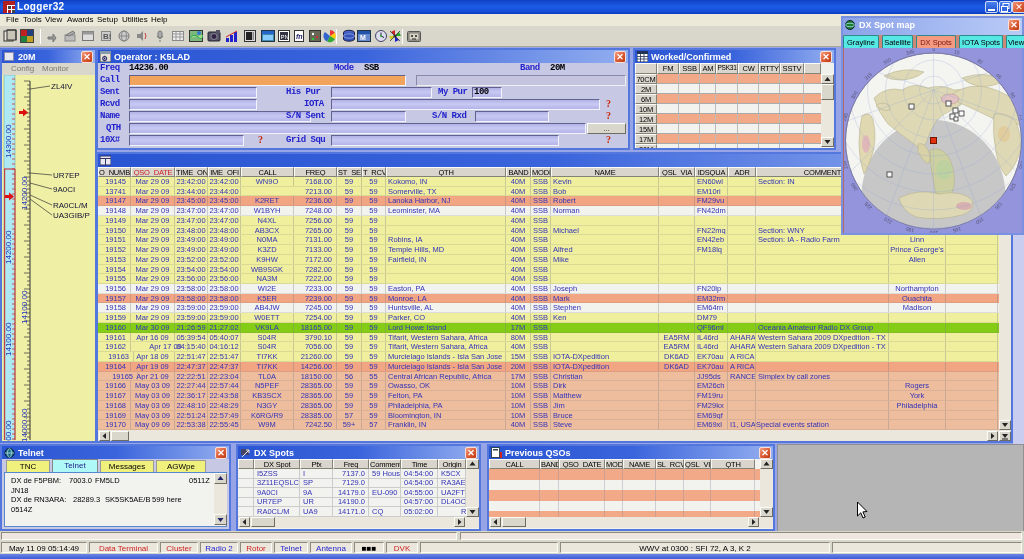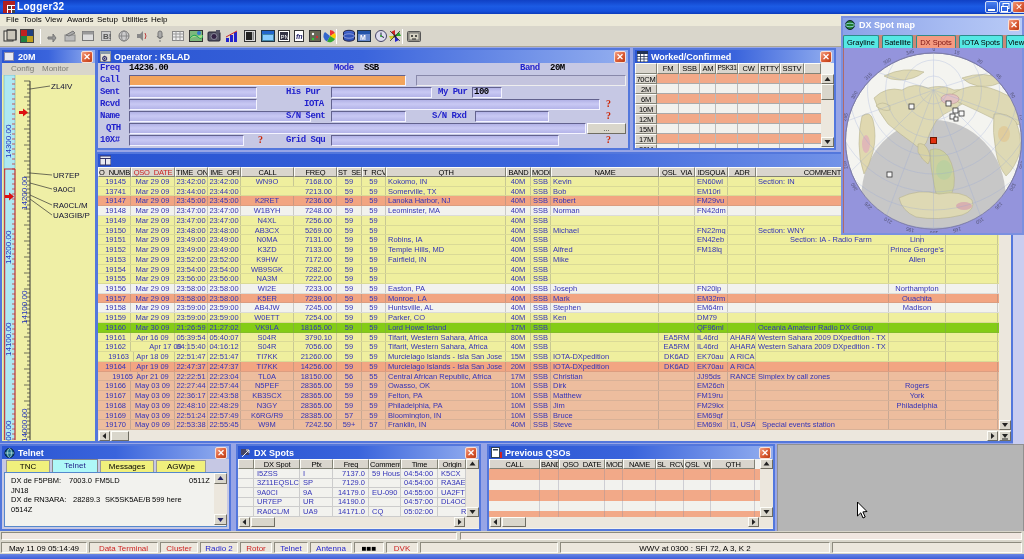--- a/index.html
+++ b/index.html
@@ -673,21 +673,21 @@
         <span class="abs" style="left:658px;top:0;width:133px;height:100%;border-right:1px solid rgba(130,130,130,0.35);"></span>
         <span class="abs" style="left:791px;top:0;width:57px;height:100%;border-right:1px solid rgba(130,130,130,0.35);"></span>
         <span class="abs" style="left:848px;top:0;width:52px;height:100%;border-right:1px solid rgba(130,130,130,0.35);"></span>
       </div>
       <div class="abs" style="left:0;top:58.65px;width:901px;height:9.73px;background:#efef9e;border-bottom:1px solid rgba(120,120,120,0.18);">
         <span class="cell abs" style="left:0px;top:0;width:33px;height:100%;text-align:right;padding-right:4px;border-right:1px solid rgba(130,130,130,0.35);line-height:10px;">19150</span>
         <span class="cell abs" style="left:33px;top:0;width:44px;height:100%;text-align:center;border-right:1px solid rgba(130,130,130,0.35);line-height:10px;">Mar 29 09</span>
         <span class="cell abs" style="left:77px;top:0;width:33px;height:100%;text-align:center;border-right:1px solid rgba(130,130,130,0.35);line-height:10px;">23:48:00</span>
         <span class="cell abs" style="left:110px;top:0;width:33px;height:100%;text-align:center;border-right:1px solid rgba(130,130,130,0.35);line-height:10px;">23:48:00</span>
         <span class="cell abs" style="left:143px;top:0;width:53px;height:100%;text-align:center;border-right:1px solid rgba(130,130,130,0.35);line-height:10px;">AB3CX</span>
-        <span class="cell abs" style="left:196px;top:0;width:43px;height:100%;text-align:right;padding-right:4px;border-right:1px solid rgba(130,130,130,0.35);line-height:10px;">5269.00</span>
+        <span class="cell abs" style="left:196px;top:0;width:43px;height:100%;text-align:right;padding-right:4px;border-right:1px solid rgba(130,130,130,0.35);line-height:10px;">7265.00</span>
         <span class="cell abs" style="left:239px;top:0;width:25px;height:100%;text-align:center;border-right:1px solid rgba(130,130,130,0.35);line-height:10px;">59</span>
         <span class="cell abs" style="left:264px;top:0;width:24px;height:100%;text-align:center;border-right:1px solid rgba(130,130,130,0.35);line-height:10px;">59</span>
         <span class="abs" style="left:288px;top:0;width:120px;height:100%;border-right:1px solid rgba(130,130,130,0.35);"></span>
         <span class="cell abs" style="left:408px;top:0;width:25px;height:100%;text-align:center;border-right:1px solid rgba(130,130,130,0.35);line-height:10px;">40M</span>
         <span class="cell abs" style="left:433px;top:0;width:20px;height:100%;text-align:center;border-right:1px solid rgba(130,130,130,0.35);line-height:10px;">SSB</span>
         <span class="cell abs" style="left:453px;top:0;width:108px;height:100%;text-align:left;padding-left:2px;border-right:1px solid rgba(130,130,130,0.35);line-height:10px;">Michael</span>
         <span class="abs" style="left:561px;top:0;width:36px;height:100%;border-right:1px solid rgba(130,130,130,0.35);"></span>
         <span class="cell abs" style="left:597px;top:0;width:33px;height:100%;text-align:left;padding-left:2px;border-right:1px solid rgba(130,130,130,0.35);line-height:10px;">FN22mq</span>
         <span class="abs" style="left:630px;top:0;width:28px;height:100%;border-right:1px solid rgba(130,130,130,0.35);"></span>
         <span class="cell abs" style="left:658px;top:0;width:133px;height:100%;text-align:left;padding-left:2px;border-right:1px solid rgba(130,130,130,0.35);line-height:10px;">Section: WNY</span>
@@ -703,21 +703,21 @@
         <span class="cell abs" style="left:196px;top:0;width:43px;height:100%;text-align:right;padding-right:4px;border-right:1px solid rgba(130,130,130,0.35);line-height:10px;">7131.00</span>
         <span class="cell abs" style="left:239px;top:0;width:25px;height:100%;text-align:center;border-right:1px solid rgba(130,130,130,0.35);line-height:10px;">59</span>
         <span class="cell abs" style="left:264px;top:0;width:24px;height:100%;text-align:center;border-right:1px solid rgba(130,130,130,0.35);line-height:10px;">59</span>
         <span class="cell abs" style="left:288px;top:0;width:120px;height:100%;text-align:left;padding-left:2px;border-right:1px solid rgba(130,130,130,0.35);line-height:10px;">Robins, IA</span>
         <span class="cell abs" style="left:408px;top:0;width:25px;height:100%;text-align:center;border-right:1px solid rgba(130,130,130,0.35);line-height:10px;">40M</span>
         <span class="cell abs" style="left:433px;top:0;width:20px;height:100%;text-align:center;border-right:1px solid rgba(130,130,130,0.35);line-height:10px;">SSB</span>
         <span class="abs" style="left:453px;top:0;width:108px;height:100%;border-right:1px solid rgba(130,130,130,0.35);"></span>
         <span class="abs" style="left:561px;top:0;width:36px;height:100%;border-right:1px solid rgba(130,130,130,0.35);"></span>
         <span class="cell abs" style="left:597px;top:0;width:33px;height:100%;text-align:left;padding-left:2px;border-right:1px solid rgba(130,130,130,0.35);line-height:10px;">EN42eb</span>
         <span class="abs" style="left:630px;top:0;width:28px;height:100%;border-right:1px solid rgba(130,130,130,0.35);"></span>
-        <span class="cell abs" style="left:658px;top:0;width:133px;height:100%;text-align:left;padding-left:2px;border-right:1px solid rgba(130,130,130,0.35);line-height:10px;margin-left:32px;">Section: IA - Radio Farm</span>
+        <span class="cell abs" style="left:658px;top:0;width:133px;height:100%;text-align:left;padding-left:2px;border-right:1px solid rgba(130,130,130,0.35);line-height:10px;">Section: IA - Radio Farm</span>
         <span class="cell abs" style="left:791px;top:0;width:57px;height:100%;text-align:center;border-right:1px solid rgba(130,130,130,0.35);line-height:10px;">Linn</span>
         <span class="abs" style="left:848px;top:0;width:52px;height:100%;border-right:1px solid rgba(130,130,130,0.35);"></span>
       </div>
       <div class="abs" style="left:0;top:78.11px;width:901px;height:9.73px;background:#efef9e;border-bottom:1px solid rgba(120,120,120,0.18);">
         <span class="cell abs" style="left:0px;top:0;width:33px;height:100%;text-align:right;padding-right:4px;border-right:1px solid rgba(130,130,130,0.35);line-height:10px;">19152</span>
         <span class="cell abs" style="left:33px;top:0;width:44px;height:100%;text-align:center;border-right:1px solid rgba(130,130,130,0.35);line-height:10px;">Mar 29 09</span>
         <span class="cell abs" style="left:77px;top:0;width:33px;height:100%;text-align:center;border-right:1px solid rgba(130,130,130,0.35);line-height:10px;">23:49:00</span>
         <span class="cell abs" style="left:110px;top:0;width:33px;height:100%;text-align:center;border-right:1px solid rgba(130,130,130,0.35);line-height:10px;">23:49:00</span>
         <span class="cell abs" style="left:143px;top:0;width:53px;height:100%;text-align:center;border-right:1px solid rgba(130,130,130,0.35);line-height:10px;">K3ZD</span>
         <span class="cell abs" style="left:196px;top:0;width:43px;height:100%;text-align:right;padding-right:4px;border-right:1px solid rgba(130,130,130,0.35);line-height:10px;">7133.00</span>
@@ -1083,21 +1083,21 @@
         <span class="cell abs" style="left:196px;top:0;width:43px;height:100%;text-align:right;padding-right:4px;border-right:1px solid rgba(130,130,130,0.35);line-height:10px;">7242.50</span>
         <span class="cell abs" style="left:239px;top:0;width:25px;height:100%;text-align:center;border-right:1px solid rgba(130,130,130,0.35);line-height:10px;">59+</span>
         <span class="cell abs" style="left:264px;top:0;width:24px;height:100%;text-align:center;border-right:1px solid rgba(130,130,130,0.35);line-height:10px;">57</span>
         <span class="cell abs" style="left:288px;top:0;width:120px;height:100%;text-align:left;padding-left:2px;border-right:1px solid rgba(130,130,130,0.35);line-height:10px;">Franklin, IN</span>
         <span class="cell abs" style="left:408px;top:0;width:25px;height:100%;text-align:center;border-right:1px solid rgba(130,130,130,0.35);line-height:10px;">40M</span>
         <span class="cell abs" style="left:433px;top:0;width:20px;height:100%;text-align:center;border-right:1px solid rgba(130,130,130,0.35);line-height:10px;">SSB</span>
         <span class="cell abs" style="left:453px;top:0;width:108px;height:100%;text-align:left;padding-left:2px;border-right:1px solid rgba(130,130,130,0.35);line-height:10px;">Steve</span>
         <span class="abs" style="left:561px;top:0;width:36px;height:100%;border-right:1px solid rgba(130,130,130,0.35);"></span>
         <span class="cell abs" style="left:597px;top:0;width:33px;height:100%;text-align:left;padding-left:2px;border-right:1px solid rgba(130,130,130,0.35);line-height:10px;">EM69xl</span>
         <span class="cell abs" style="left:630px;top:0;width:28px;height:100%;text-align:left;padding-left:2px;border-right:1px solid rgba(130,130,130,0.35);line-height:10px;">I1, USA</span>
-        <span class="cell abs" style="left:658px;top:0;width:133px;height:100%;text-align:left;padding-left:6px;border-right:1px solid rgba(130,130,130,0.35);line-height:10px;">Special events station</span>
+        <span class="cell abs" style="left:658px;top:0;width:133px;height:100%;text-align:left;padding-left:0;border-right:1px solid rgba(130,130,130,0.35);line-height:10px;">Special events station</span>
         <span class="abs" style="left:791px;top:0;width:57px;height:100%;border-right:1px solid rgba(130,130,130,0.35);"></span>
         <span class="abs" style="left:848px;top:0;width:52px;height:100%;border-right:1px solid rgba(130,130,130,0.35);"></span>
       </div>
       <div class="abs" style="left:0;top:263.0px;width:901px;height:11px;background:#ece7dd;"></div>
       <div class="sbtn" style="left:1px;top:263.5px;width:11px;height:10px;"><svg width="9" height="8">
           <path d="M6 1 L2.5 4 L6 7 Z" fill="#222"></path>
         </svg></div>
       <div class="thumb" style="left:13px;top:263.5px;width:18px;height:10px;"></div>
       <div class="sbtn" style="left:889px;top:263.5px;width:11px;height:10px;"><svg width="9" height="8">
           <path d="M3 1 L6.5 4 L3 7 Z" fill="#222"></path>

